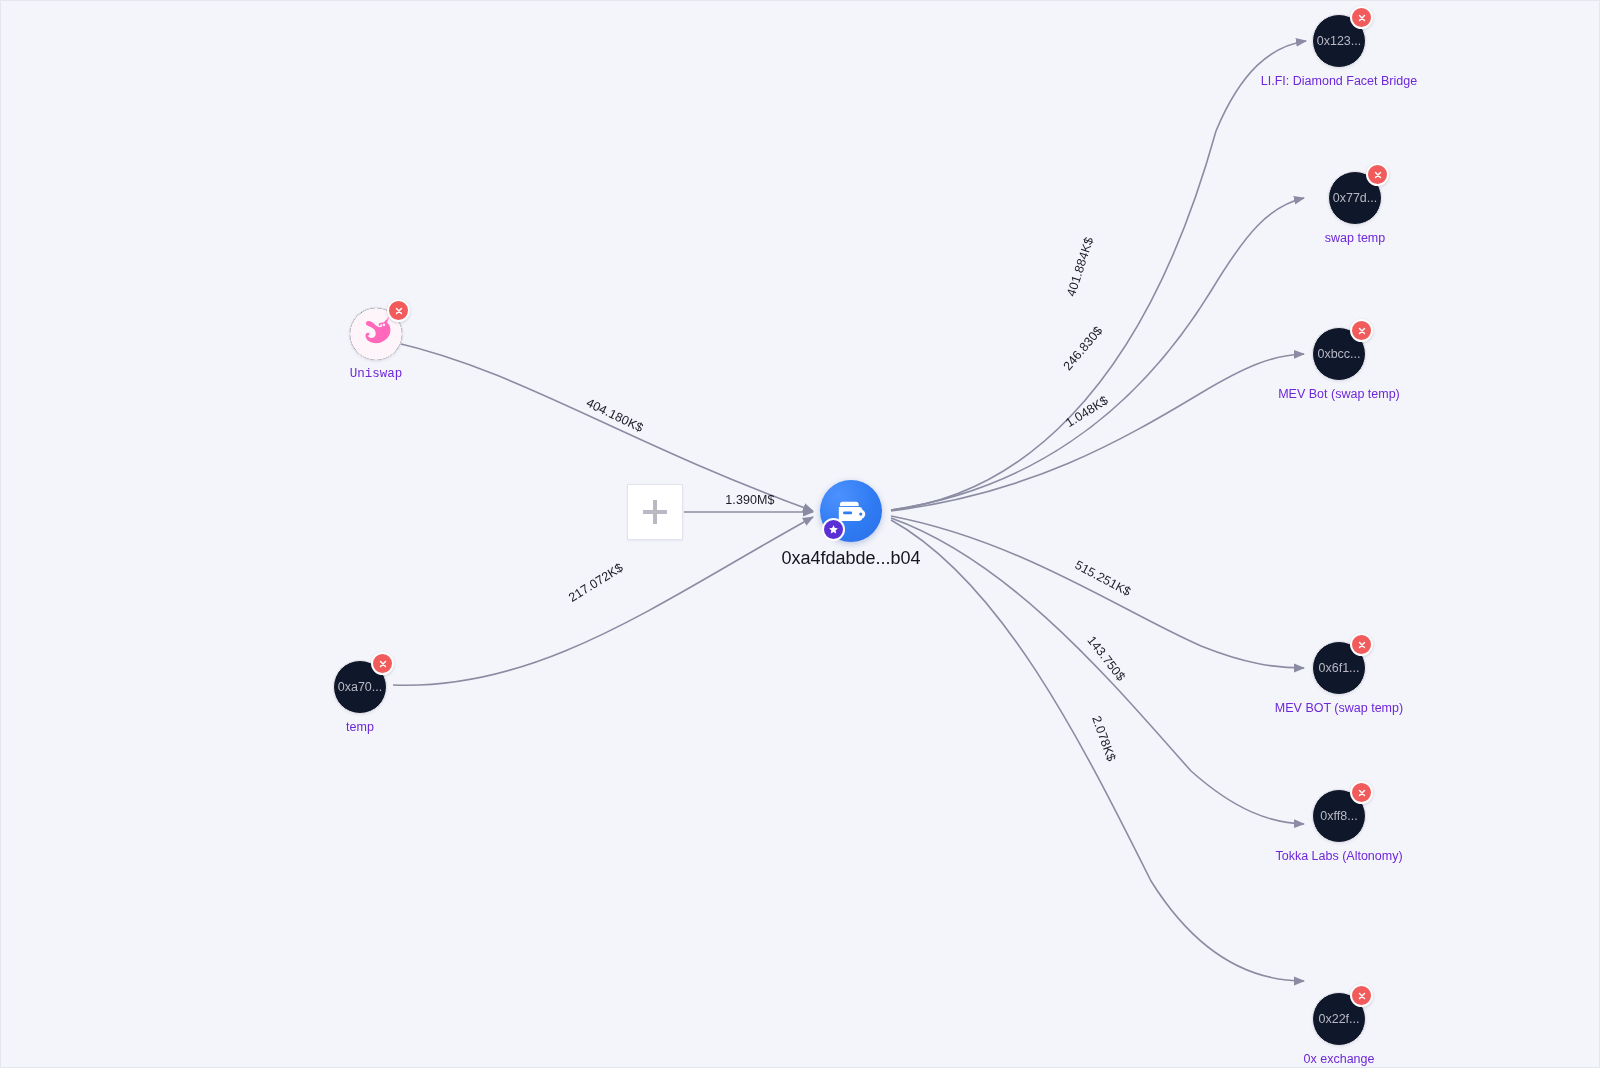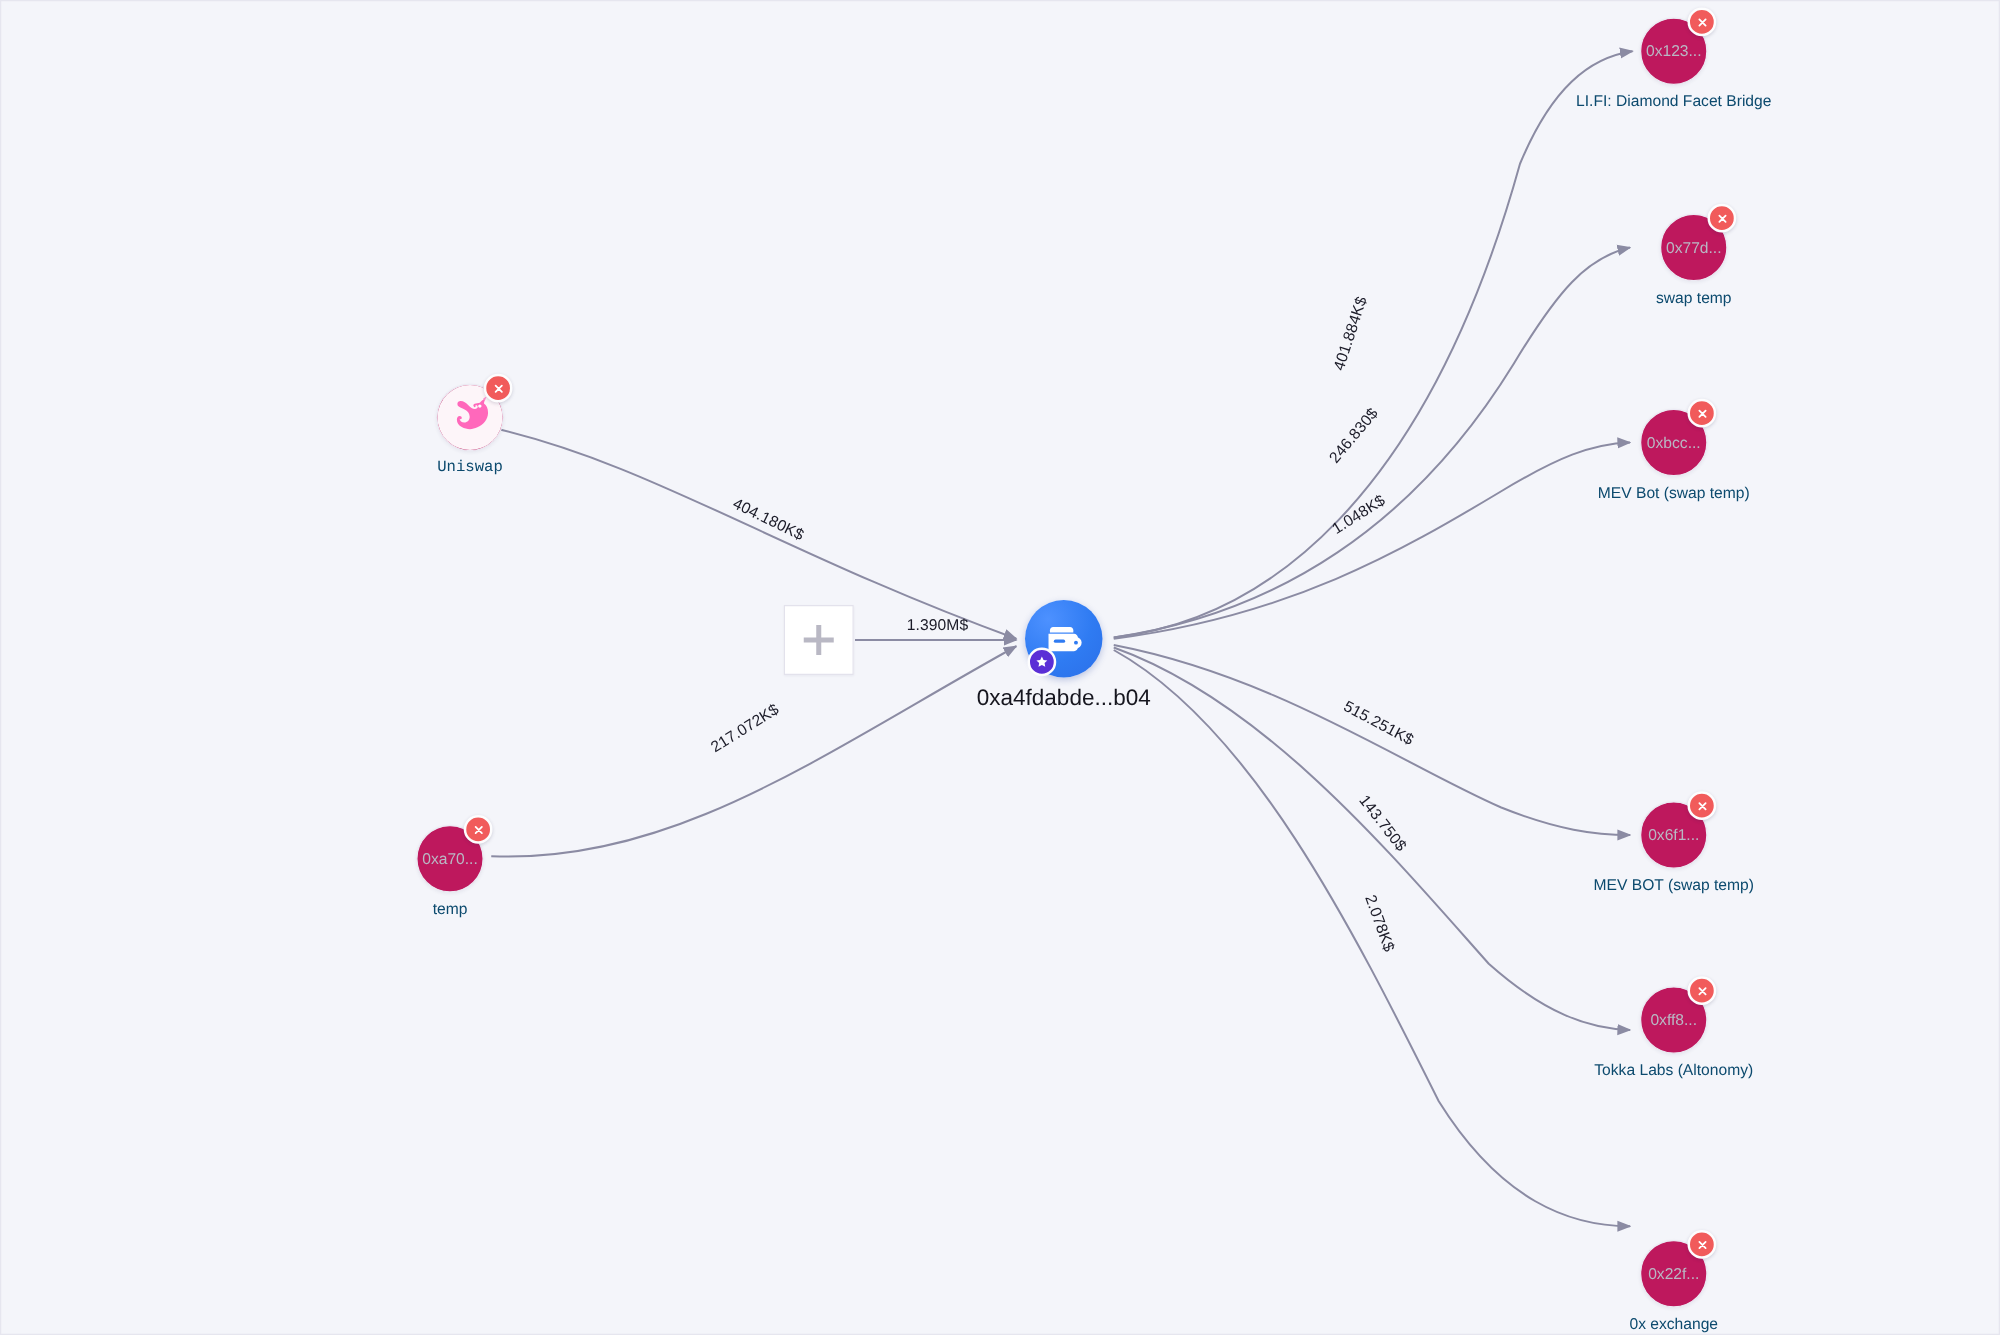--- a/index.html
+++ b/index.html
@@ -43,41 +43,41 @@
     position: absolute;
     width: 54px;
     height: 54px;
   }
   .node-circle {
     position: absolute;
     left: 0; top: 0;
     width: 54px;
     height: 54px;
     border-radius: 50%;
-    background: #be185d;
+    background: #0f172a;
     border: 1px solid #eceaf3;
     box-shadow: 0 1px 3px rgba(40,40,80,0.07);
     display: flex;
     align-items: center;
     justify-content: center;
     box-sizing: border-box;
   }
   .node-addr {
     font-family: "Liberation Sans", sans-serif;
     font-size: 12.5px;
     color: #b9b8c4;
     white-space: nowrap;
   }
   .node-label {
     position: absolute;
     top: 60px;
     left: 50%;
     transform: translateX(-50%);
     font-size: 12.5px;
-    color: #0c4a6e;
+    color: #6d28d9;
     white-space: nowrap;
     text-align: left;
   }
   .badge-x {
     position: absolute;
     right: -8px;
     top: -9px;
     width: 19px;
     height: 19px;
     border-radius: 50%;

